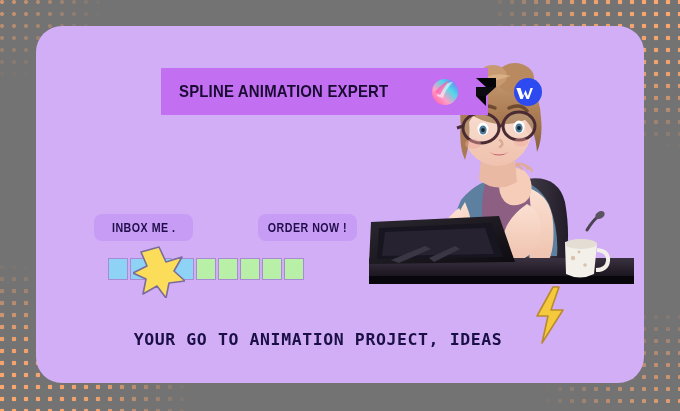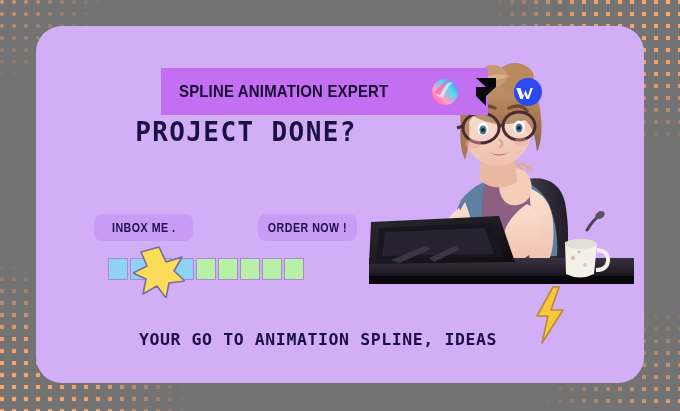--- a/index.html
+++ b/index.html
@@ -310,21 +310,20 @@
         <path d="M3 10 h20 l-10 9 h-10 z" fill="#0b0b12"></path>
         <path d="M3 19 h10 v10 z" fill="#050508"></path>
       </svg>
       <svg class="logo" width="30" height="30" viewBox="0 0 30 30">
         <circle cx="15" cy="15" r="14" fill="#2c4af0"></circle>
         <path d="M7.5 11 l2.6 8 l2.4 -6 l2.4 6 l2.6 -8 h2.4 l-4 11 h-2.4 l-1.9 -5 l-1.9 5 h-2.4 l-4 -11 z" fill="#ffffff"></path>
       </svg>
     </div>
 
     <div id="headline">
-      <span class="l2">PROJECT DONE?</span>
     </div>
 
     <div class="cta" id="cta-inbox">
       <span>INBOX ME .</span>
     </div>
     <div class="cta" id="cta-order">
       <span>ORDER NOW !</span>
     </div>
 
     <div id="progress-wrap">
@@ -337,20 +336,20 @@
           <div class="cell" style="background: rgb(142, 211, 245);"></div>
           <div class="cell" style="background: rgb(142, 211, 245);"></div>
           <div class="cell" style="background: rgb(184, 240, 168);"></div>
           <div class="cell" style="background: rgb(184, 240, 168);"></div>
           <div class="cell" style="background: rgb(184, 240, 168);"></div>
           <div class="cell" style="background: rgb(184, 240, 168);"></div>
           <div class="cell" style="background: rgb(184, 240, 168);"></div>
         </div>
     </div>
 
-    <div id="tagline">YOUR GO TO ANIMATION SPLINE, IDEAS</div>
+    <div id="tagline">YOUR GO TO ANIMATION PROJECT, IDEAS</div>
 
     <svg id="bolt" viewBox="0 0 40 58">
       <path d="M23 1 L7 30 L18 30 L12 57 L33 24 L21 24 L29 1 Z" fill="#f5c93c" stroke="#b98a2e" stroke-width="1.6" stroke-linejoin="round"></path>
     </svg>
 
   </div>
 </div>
 
 </body></html>

